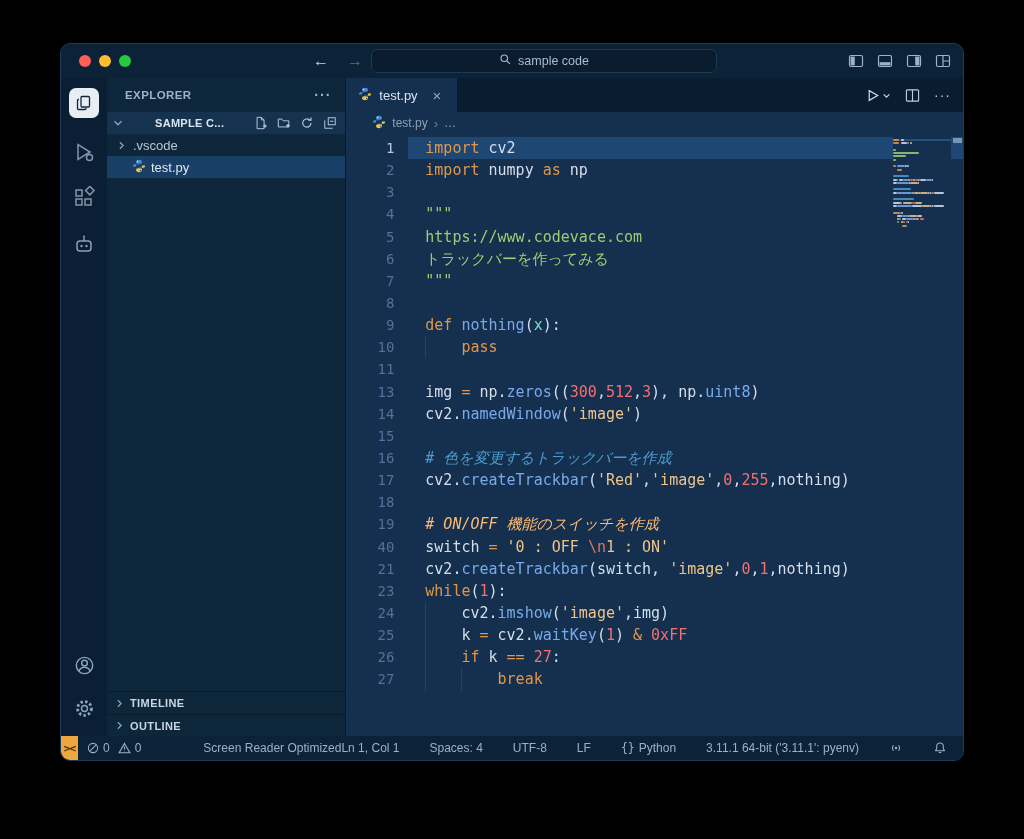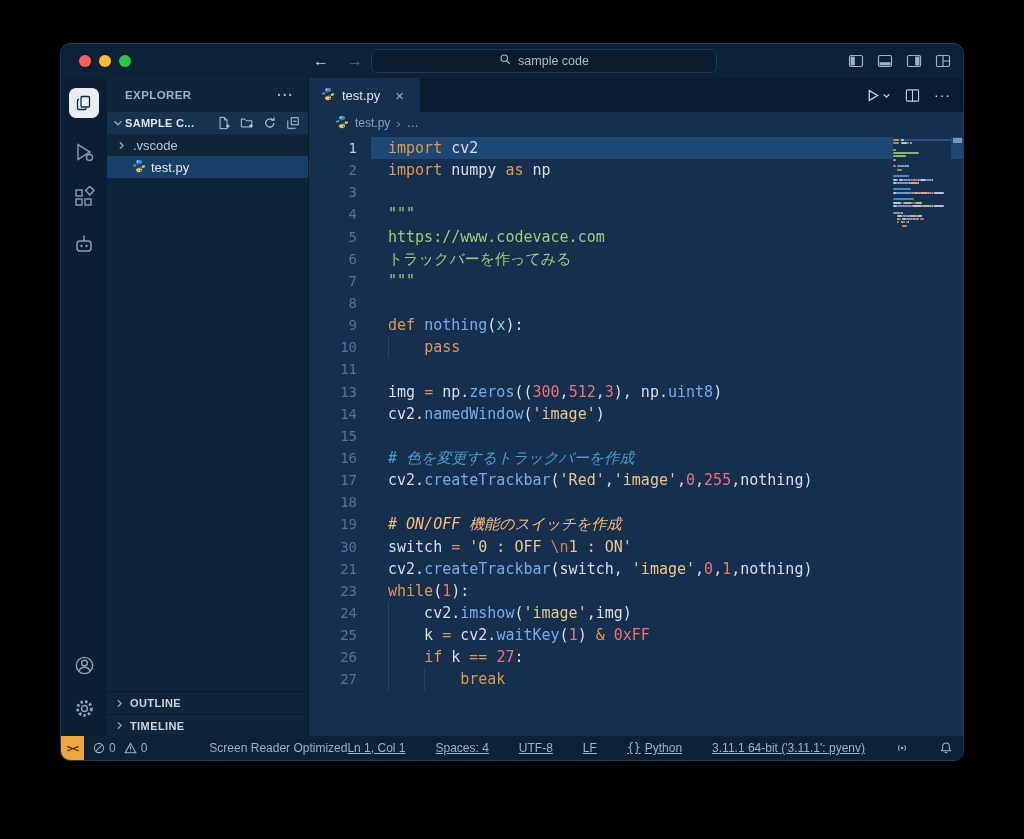--- a/index.html
+++ b/index.html
@@ -35,21 +35,21 @@
   .activitybar{flex:0 0 46px;background:var(--activity);display:flex;flex-direction:column;align-items:center;padding:10px 0;color:#7e94a9;}
   .ab-item{margin-bottom:22px;cursor:pointer;display:flex;align-items:center;justify-content:center;}
   .ab-active-box{width:30px;height:30px;background:#e9eef5;border-radius:7px;display:flex;align-items:center;justify-content:center;}
   .ab-bottom{margin-top:auto;display:flex;flex-direction:column;align-items:center;gap:16px;padding-bottom:2px;color:#8ka3b8;color:#8ca3b8;}
   
   .sidebar{flex:0 0 202px;background:var(--sidebar);display:flex;flex-direction:column;border-right:1px solid var(--border);}
   .sb-header{flex:0 0 34px;display:flex;align-items:center;justify-content:space-between;padding:0 14px 0 18px;
              color:var(--ui-text);font-size:11.5px;letter-spacing:.4px;font-weight:bold;}
   .sb-more{font-size:14px;color:#9fb3c6;cursor:pointer;letter-spacing:1px;}
   .sb-section{flex:0 0 22px;display:flex;align-items:center;background:#15334f;padding:0 8px 0 4px;
-              color:#dbe5ef;font-size:11px;font-weight:bold;letter-spacing:.3px;}
+              color:#dbe5ef;font-size:11px;font-weight:bold;letter-spacing:.3px;gap:30px;}
   .sb-section .label{flex:0 1 auto;white-space:nowrap;overflow:hidden;}
   .sb-actions{margin-left:auto;display:flex;gap:9px;color:#b9cadb;}
   .sb-actions svg{cursor:pointer;display:block;}
   .chev{display:inline-flex;color:#8ca1b5;}
   .chev svg{display:block;}
   .chev.down svg{transform:rotate(90deg);}
   .tree{flex:1;min-height:0;}
   .tree-row{height:22px;display:flex;align-items:center;padding-left:8px;gap:5px;font-size:13px;color:#b6c8d8;cursor:pointer;}
   .tree-row.selected{background:#1a3f66;color:#dce8f4;}
   .tree-row .indent{width:12px;}
@@ -85,21 +85,21 @@
   .mm-seg{height:2px;border-radius:1px;opacity:.85;}
   .ruler{position:absolute;top:0;right:0;width:12px;bottom:0;}
   .ruler .mark{position:absolute;top:4px;right:1px;width:9px;height:5px;background:rgba(190,215,240,.55);}
   
   .statusbar{flex:0 0 24px;background:var(--status);display:flex;align-items:center;font-size:12px;color:#9db1c5;}
   .remote{width:34px;height:24px;background:#eda73d;color:#4a3208;display:flex;align-items:center;justify-content:center;
           font-family:"DejaVu Sans Mono",monospace;font-weight:bold;font-size:11px;letter-spacing:-1px;cursor:pointer;}
   .sb-it{display:flex;align-items:center;gap:4px;cursor:pointer;white-space:nowrap;}
   .sb-left{display:flex;align-items:center;gap:6px;margin-left:9px;}
   .sb-sr{margin-left:56px;text-align:center;}
-  .sb-right{margin-left:auto;display:flex;align-items:center;gap:30px;padding-right:10px;text-decoration:underline;}
+  .sb-right{margin-left:auto;display:flex;align-items:center;gap:30px;padding-right:16px;}
   .braces{font-family:"DejaVu Sans Mono",monospace;font-size:11.5px;}
   .statusbar svg{display:block;}
 </style>
 </head>
 <body>
 
 <div class="window">
 
   <div class="titlebar">
     <div class="lights">
@@ -262,29 +262,29 @@
           <span>test.py</span>
         </div>
       </div>
       <div class="sb-panels">
         <div class="panel-row">
           <span class="chev">
               <svg width="13" height="13" viewBox="0 0 16 16" fill="none" stroke="currentColor" stroke-width="1.6">
                 <path d="M6 4l4 4-4 4"></path>
               </svg>
             </span>
-          <span>OUTLINE</span>
+          <span>TIMELINE</span>
         </div>
         <div class="panel-row">
           <span class="chev">
               <svg width="13" height="13" viewBox="0 0 16 16" fill="none" stroke="currentColor" stroke-width="1.6">
                 <path d="M6 4l4 4-4 4"></path>
               </svg>
             </span>
-          <span>TIMELINE</span>
+          <span>OUTLINE</span>
         </div>
       </div>
     </div>
 
     <div class="editor">
       <div class="tabstrip">
         <div class="tab active">
           <span class="py-icon"><svg width="14" height="14" viewBox="0 0 14 14">
                 <path d="M7,0.8 C5,0.8 4.1,1.6 4.1,3 v1.6 h3.2 v0.6 H2.7 C1.6,5.2 0.9,6.2 0.9,7.6 h3.2 V6.4 c0-0.9 0.8-1.6 1.8-1.6 h2.4 c0.9 0 1.6-0.8 1.6-1.7 V3 C9.9,1.6 9,0.8 7,0.8 Z" fill="#4d8fce"></path>
                 <path d="M7,0.8 C5,0.8 4.1,1.6 4.1,3 v1.6 h3.2 v0.6 H2.7 C1.6,5.2 0.9,6.2 0.9,7.6 h3.2 V6.4 c0-0.9 0.8-1.6 1.8-1.6 h2.4 c0.9 0 1.6-0.8 1.6-1.7 V3 C9.9,1.6 9,0.8 7,0.8 Z" fill="#e9c74c" transform="rotate(180 7 7)"></path>
@@ -391,21 +391,21 @@
             </div>
             <div class="code-row">
               <div class="gut">18</div>
               <div class="lc"></div>
             </div>
             <div class="code-row">
               <div class="gut">19</div>
               <div class="lc"><span class="tk-com" style="color: #fdba74;"># ON/OFF 機能のスイッチを作成</span></div>
             </div>
             <div class="code-row">
-              <div class="gut">30</div>
+              <div class="gut">40</div>
               <div class="lc"><span class="tk-fg" style="color: rgb(214, 222, 235);">switch </span><span class="tk-op" style="color: rgb(226, 150, 74);">=</span><span class="tk-fg" style="color: rgb(214, 222, 235);"> </span><span class="tk-str" style="color: rgb(236, 196, 141);">'0 : OFF </span><span class="tk-esc" style="color: rgb(216, 122, 90);">\n</span><span class="tk-str" style="color: rgb(236, 196, 141);">1 : ON'</span></div>
             </div>
             <div class="code-row">
               <div class="gut">21</div>
               <div class="lc"><span class="tk-fg" style="color: rgb(214, 222, 235);">cv2.</span><span class="tk-fn" style="color: rgb(122, 169, 232);">createTrackbar</span><span class="tk-fg" style="color: rgb(214, 222, 235);">(switch, </span><span class="tk-str" style="color: rgb(236, 196, 141);">'image'</span><span class="tk-fg" style="color: rgb(214, 222, 235);">,</span><span class="tk-num" style="color: rgb(243, 112, 111);">0</span><span class="tk-fg" style="color: rgb(214, 222, 235);">,</span><span class="tk-num" style="color: rgb(243, 112, 111);">1</span><span class="tk-fg" style="color: rgb(214, 222, 235);">,nothing)</span></div>
             </div>
             <div class="code-row">
               <div class="gut">23</div>
               <div class="lc"><span class="tk-kw" style="color: rgb(226, 150, 74);">while</span><span class="tk-fg" style="color: rgb(214, 222, 235);">(</span><span class="tk-num" style="color: rgb(243, 112, 111);">1</span><span class="tk-fg" style="color: rgb(214, 222, 235);">):</span></div>
             </div>

